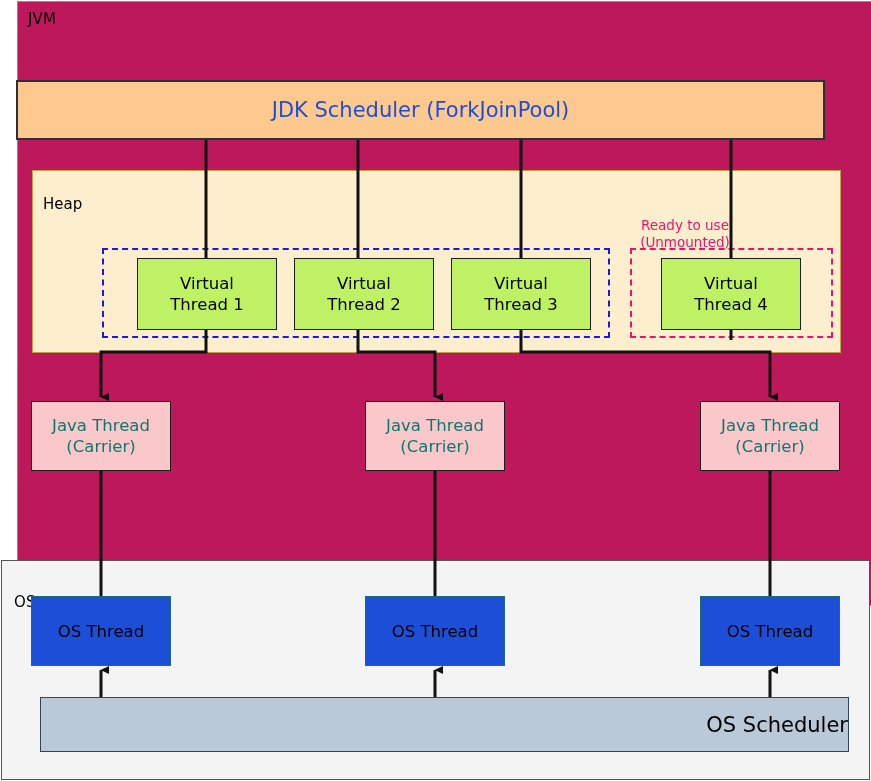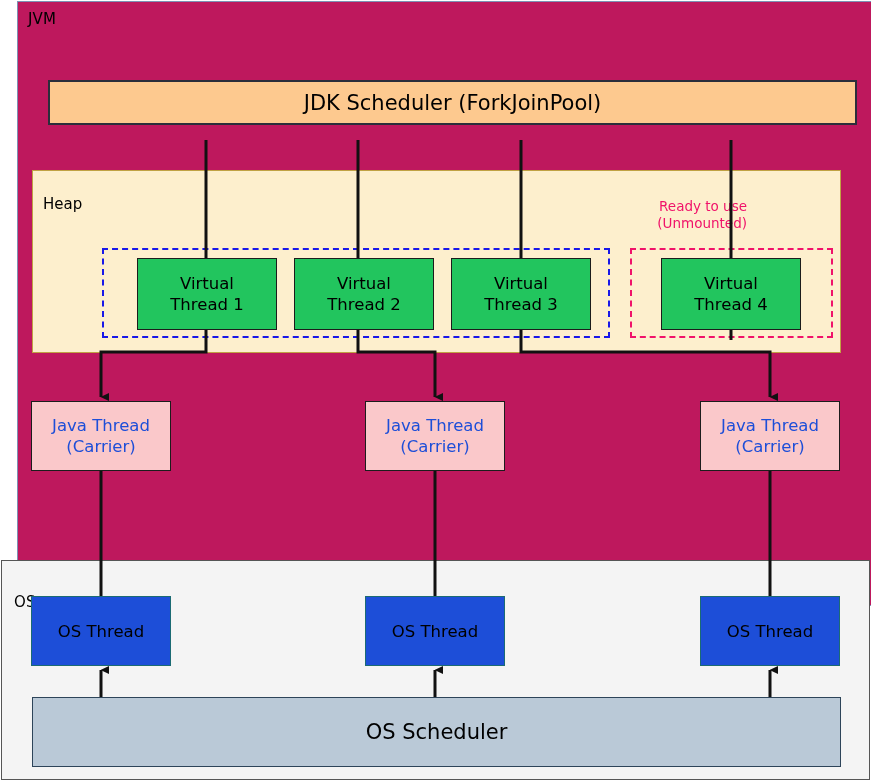--- a/index.html
+++ b/index.html
@@ -41,29 +41,29 @@
     position: absolute;
     font-size: 15px;
     color: #000000;
     letter-spacing: 0.2px;
   }
   #jvm-label { left: 10px; top: 8px; }
   #os-label  { left: 12px; top: 8px; margin-top: 24px; }
 
   
   #jdk-scheduler {
-    left: 48px; top: 80px;
-    width: 809px; height: 45px;
+    left: 16px; top: 80px;
+    width: 809px; height: 60px;
     background: #fdc98f;
     border: 2px solid #2b2e3b;
     display: flex;
     align-items: center;
     justify-content: center;
     font-size: 21px;
-    color: #000000;
+    color: #1d4ed8;
   }
 
   
   #heap-box {
     left: 32px; top: 170px;
     width: 809px; height: 183px;
     background: #fdefcd;
     border: 1px solid #c0a243;
   }
   #heap-label {
@@ -95,31 +95,30 @@
     line-height: 17px;
     text-align: center;
     white-space: pre-line;
   }
   #mounted-annot {
     left: 110px; top: 186px;
     width: 94px;
     color: #1818e8;
   }
   #unmounted-annot {
-    left: 623px; top: 198px;
+    left: 623px; top: 217px;
     width: 124px;
     color: #f0126a;
-    text-align: right;
   }
 
   
   .vthread {
     width: 140px; height: 72px;
     top: 258px;
-    background: #22c55e;
+    background: #bef264;
     border: 1.5px solid #1c1c1c;
     display: flex;
     align-items: center;
     justify-content: center;
     text-align: center;
     font-size: 16.5px;
     line-height: 21px;
     color: #000;
     white-space: pre-line;
   }
@@ -133,21 +132,21 @@
     width: 140px; height: 70px;
     top: 401px;
     background: #fac8ca;
     border: 1.5px solid #1c1c1c;
     display: flex;
     align-items: center;
     justify-content: center;
     text-align: center;
     font-size: 16.5px;
     line-height: 21px;
-    color: #1d4ed8;
+    color: #0f766e;
     white-space: pre-line;
   }
   #jthread-1 { left: 31px; }
   #jthread-2 { left: 365px; }
   #jthread-3 { left: 700px; }
 
   
   .osthread {
     width: 140px; height: 70px;
     top: 596px;
@@ -159,27 +158,27 @@
     text-align: center;
     font-size: 16.5px;
     color: #000;
   }
   #osthread-1 { left: 31px; }
   #osthread-2 { left: 365px; }
   #osthread-3 { left: 700px; }
 
   
   #os-scheduler {
-    left: 32px; top: 697px;
-    width: 809px; height: 70px;
+    left: 40px; top: 697px;
+    width: 809px; height: 55px;
     background: #bac9d7;
     border: 1.5px solid #2d4459;
     display: flex;
     align-items: center;
-    justify-content: center;
+    justify-content: flex-end;
     font-size: 21px;
     color: #000;
   }
 
   
   #connectors {
     position: absolute;
     left: 0; top: 0;
     width: 871px; height: 781px;
     pointer-events: none;

